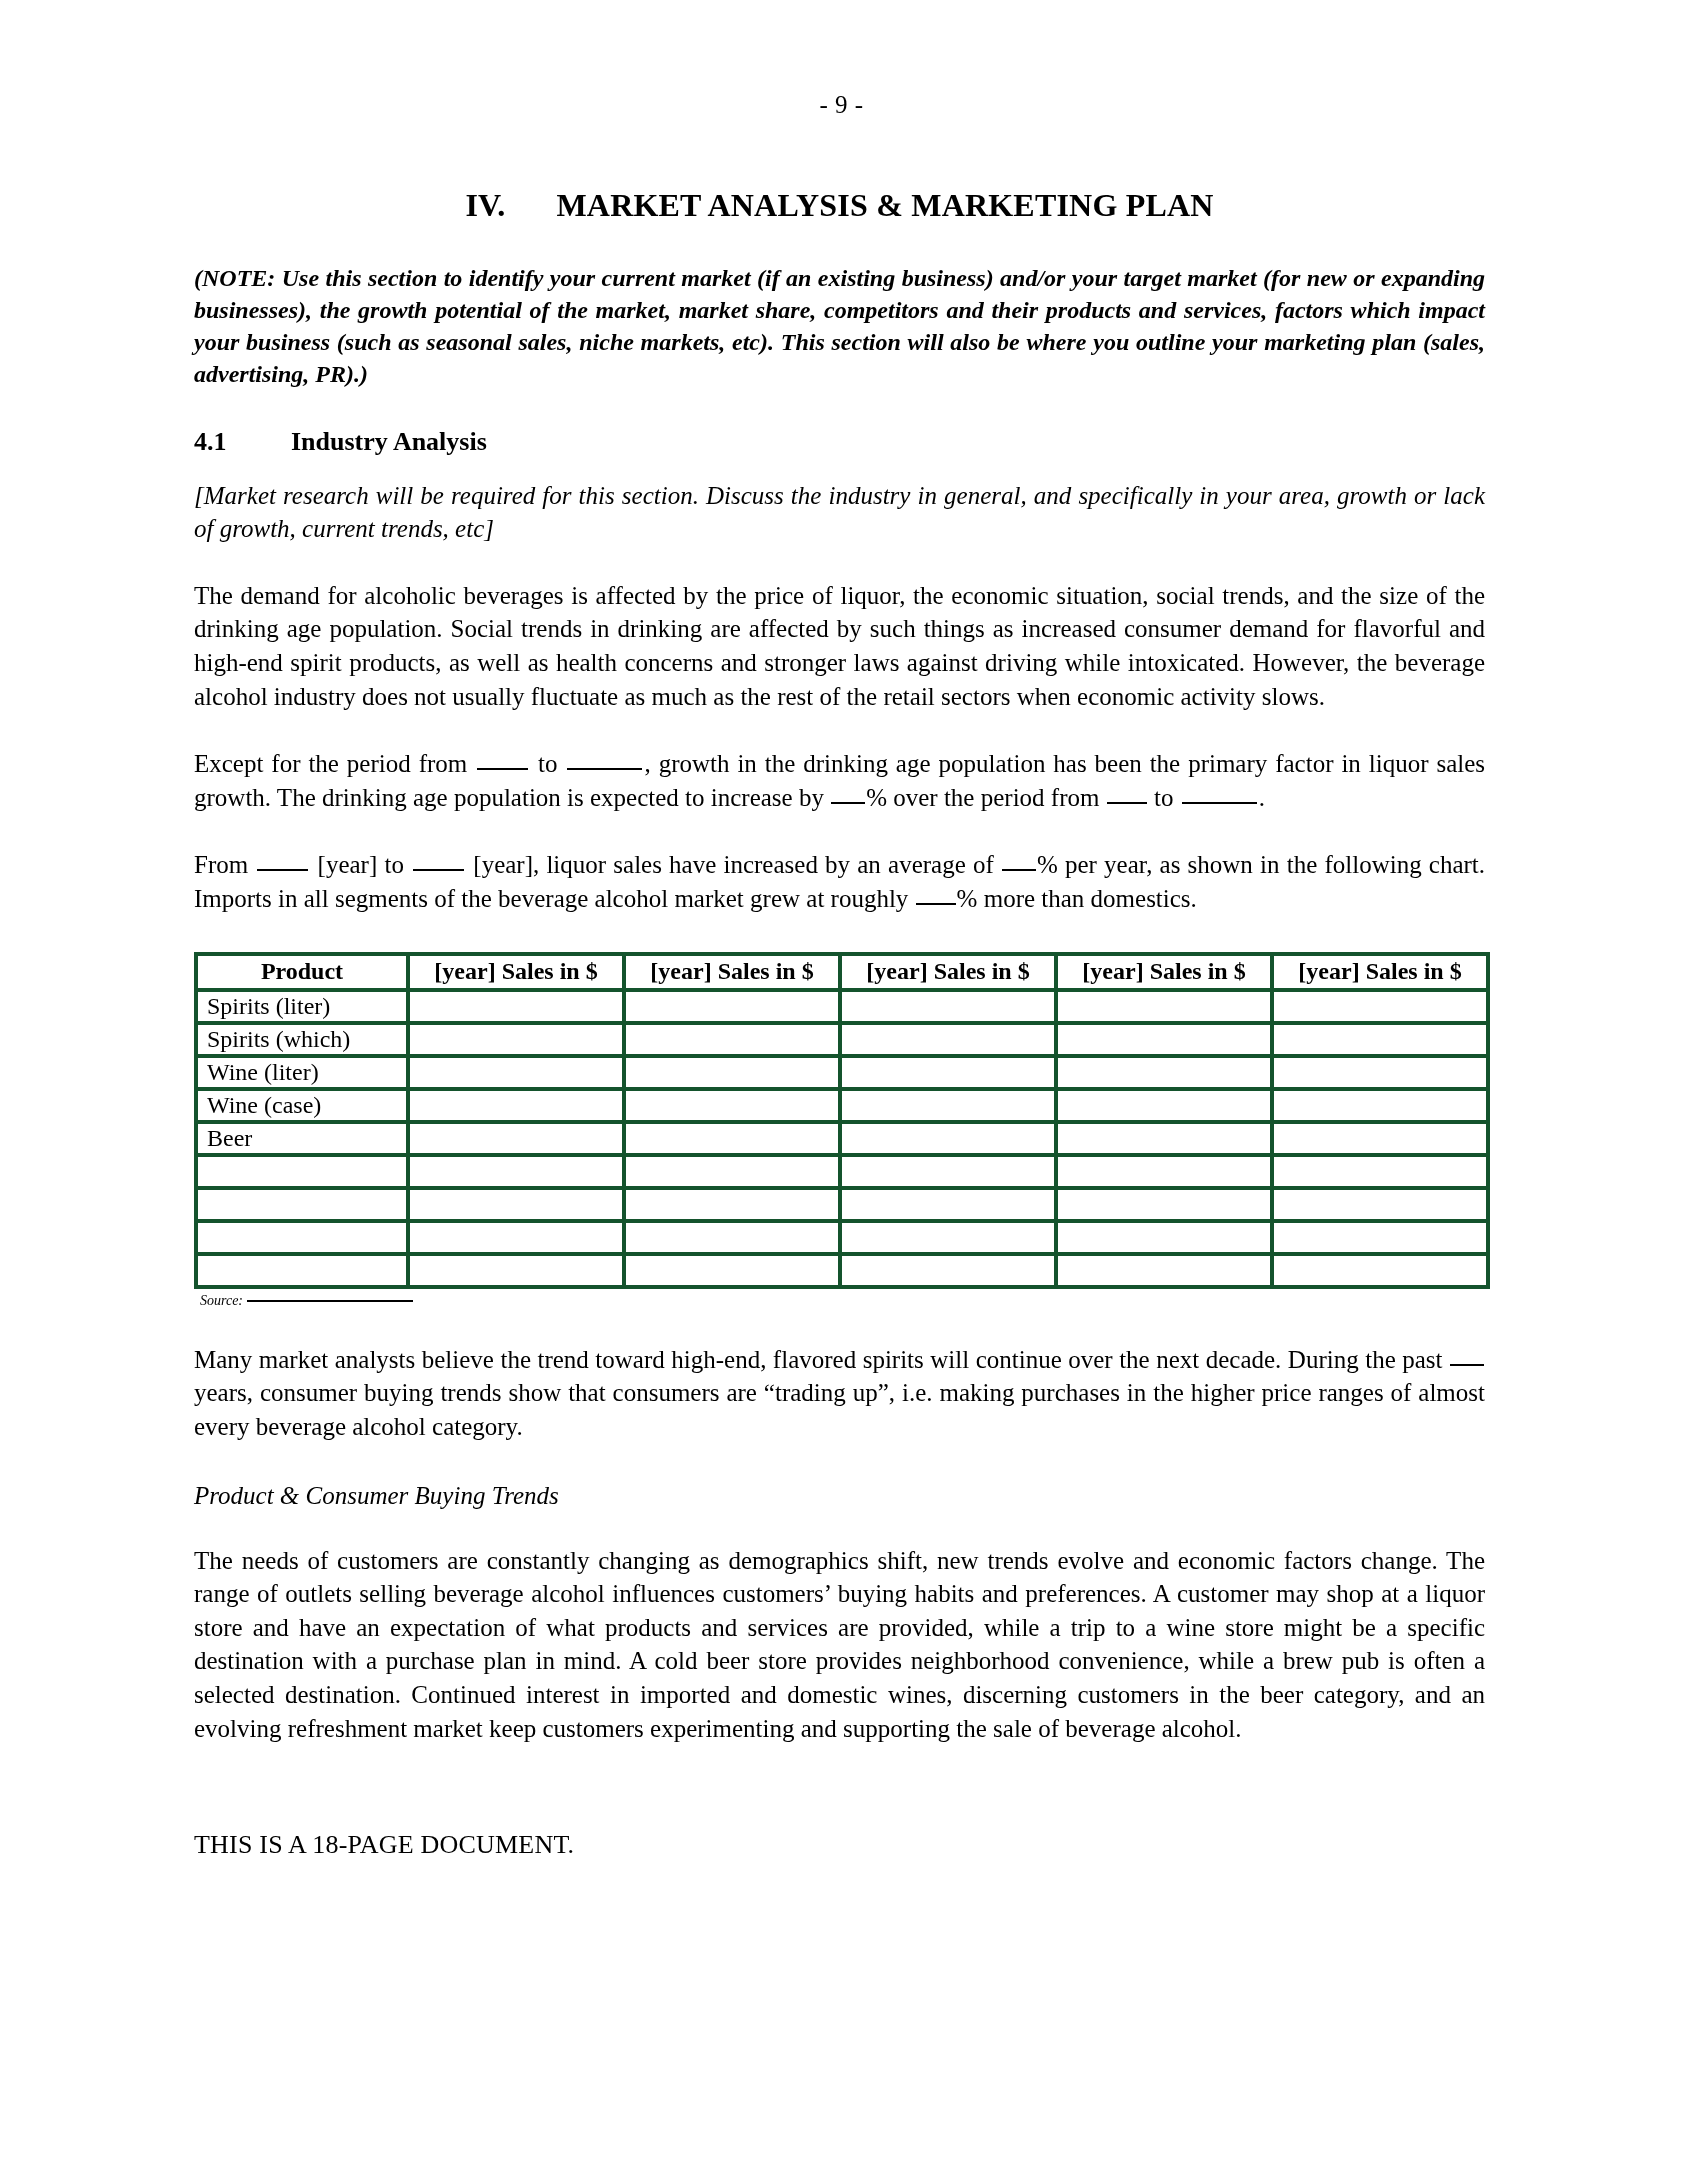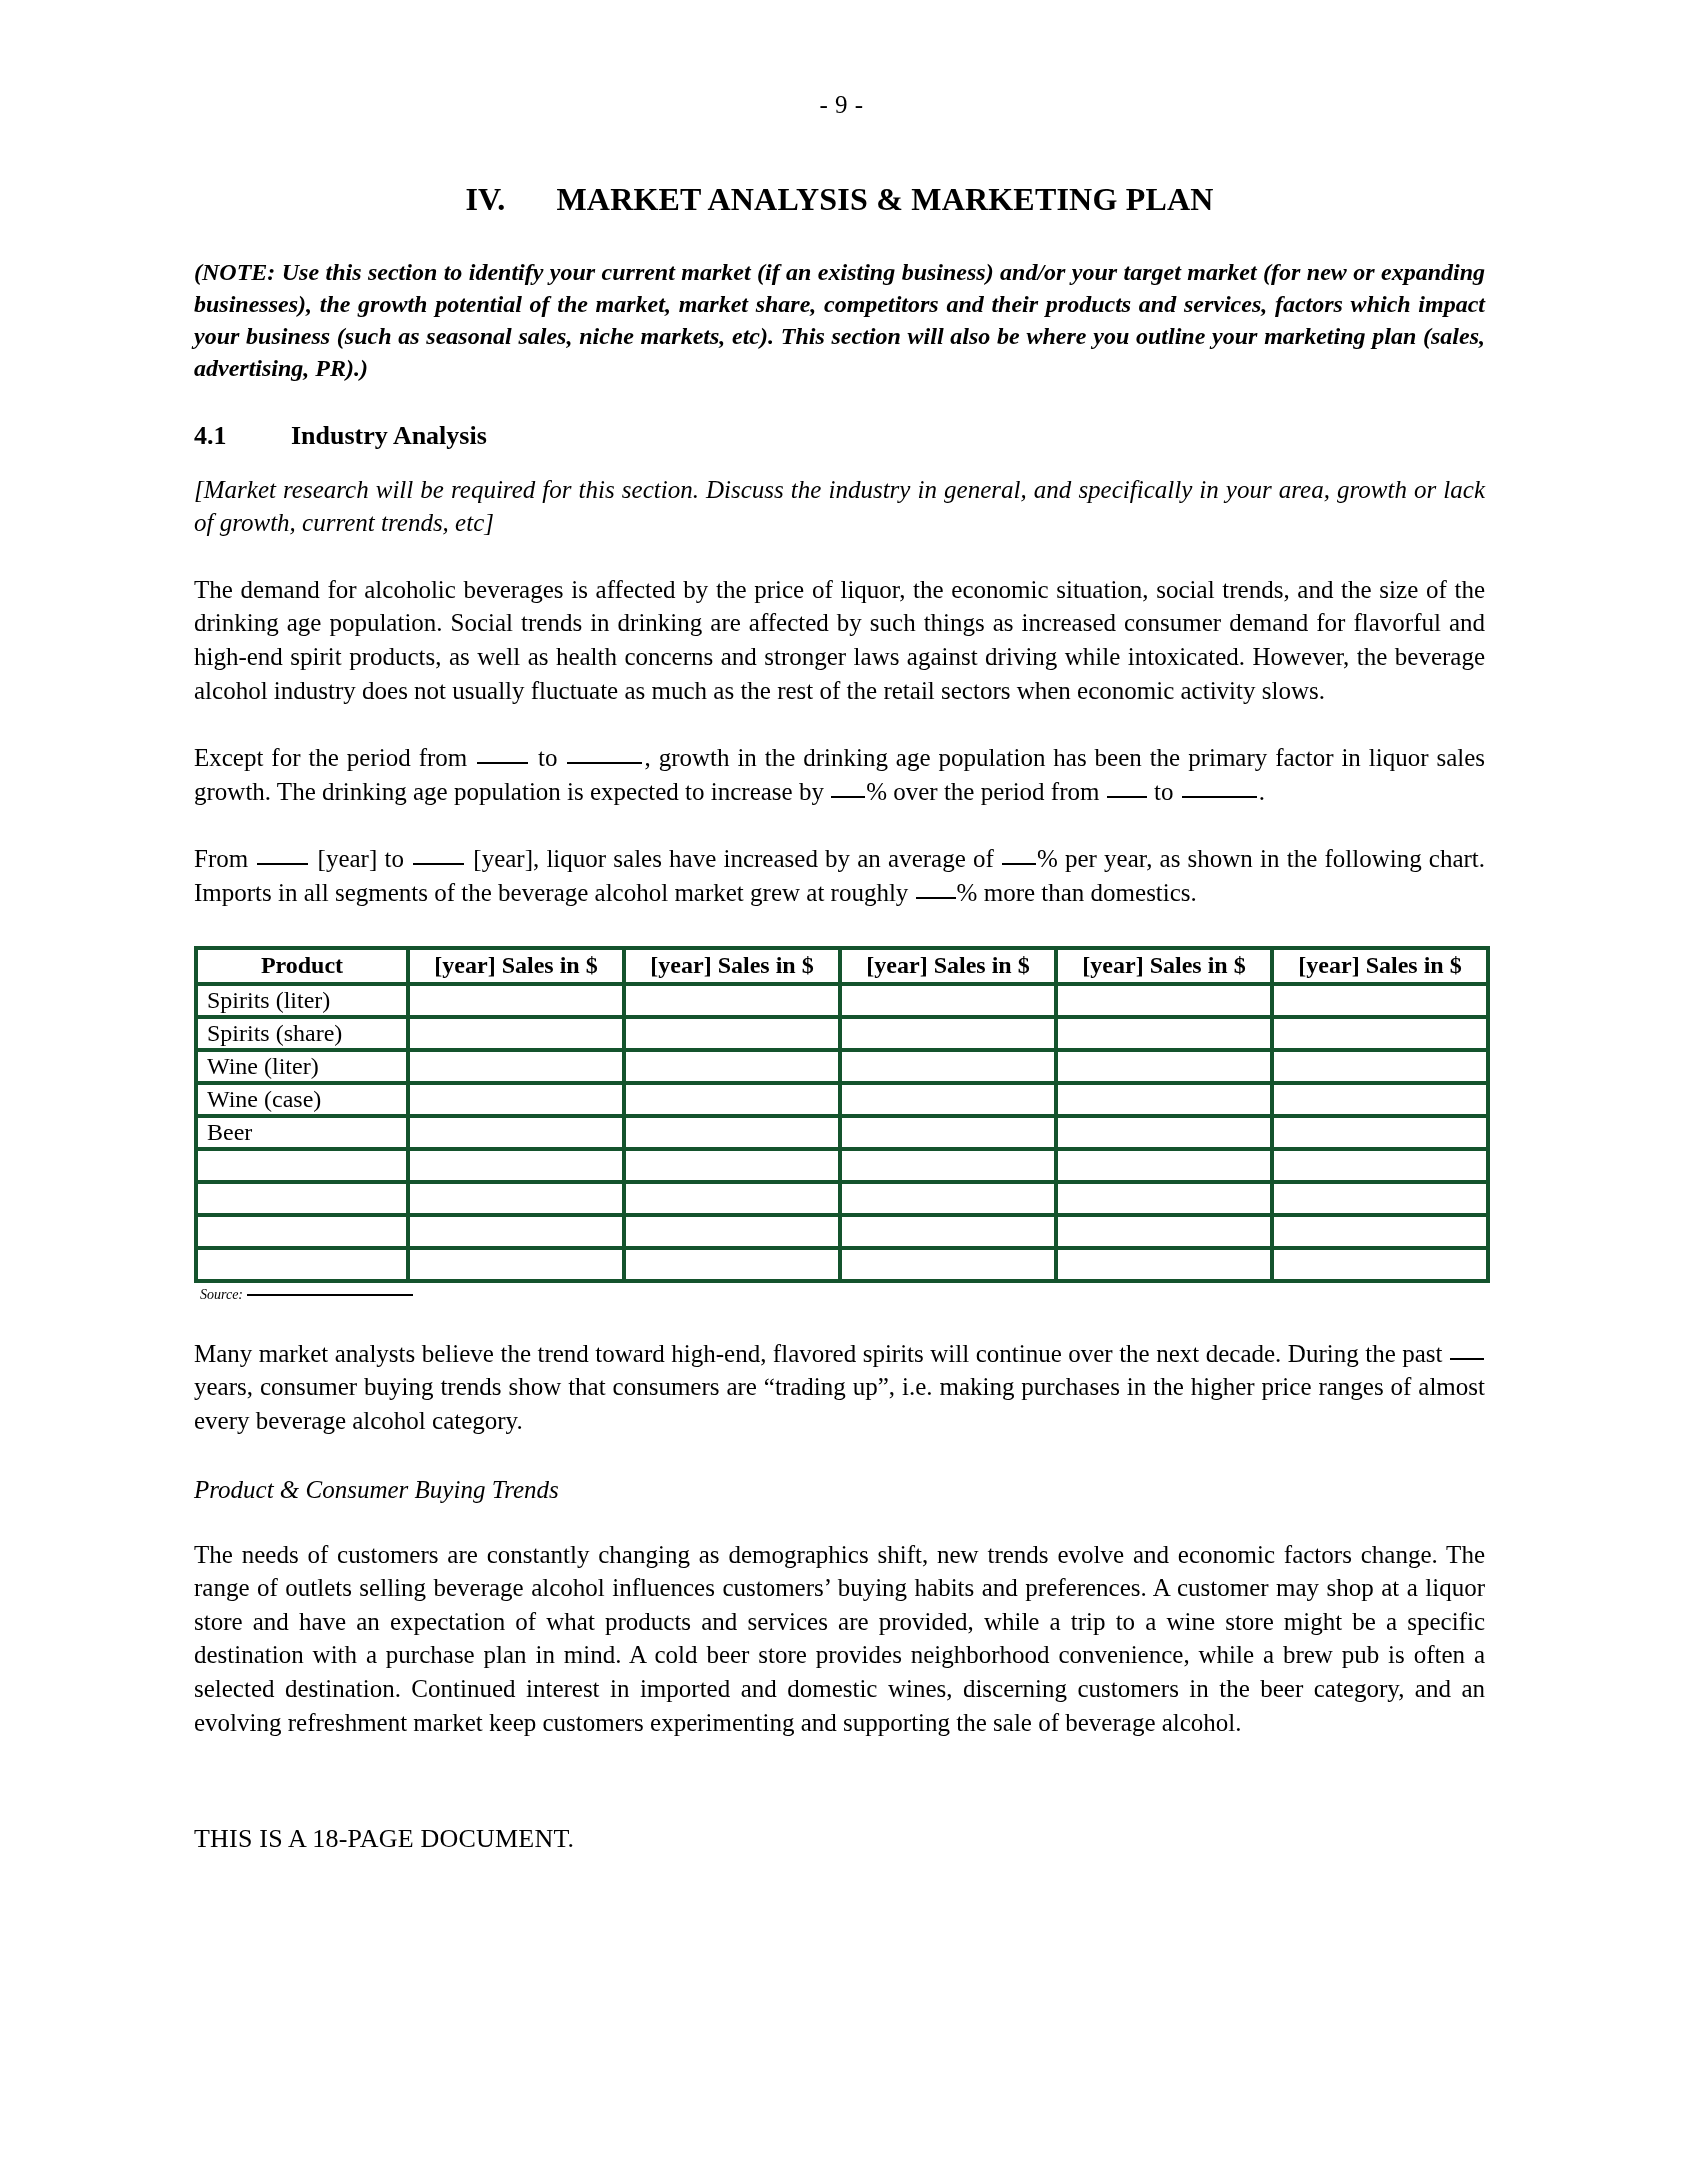--- a/index.html
+++ b/index.html
@@ -23,21 +23,21 @@
     width: 1683px;
     height: 2178px;
     box-sizing: border-box;
     padding: 0;
   }
 
   
   .content {
     position: absolute;
     left: 194px;
-    top: 0;
+    top: 6px;
     width: 1291px;
   }
 
   .page-number {
     position: absolute;
     top: 91px;
     left: 0;
     width: 1683px;
     text-align: center;
     font-size: 25px;
@@ -225,21 +225,21 @@
       <tbody>
         <tr>
           <td class="label-cell">Spirits (liter)</td>
           <td></td>
           <td></td>
           <td></td>
           <td></td>
           <td></td>
         </tr>
         <tr>
-          <td class="label-cell">Spirits (share)</td>
+          <td class="label-cell">Spirits (which)</td>
           <td></td>
           <td></td>
           <td></td>
           <td></td>
           <td></td>
         </tr>
         <tr>
           <td class="label-cell">Wine (liter)</td>
           <td></td>
           <td></td>

